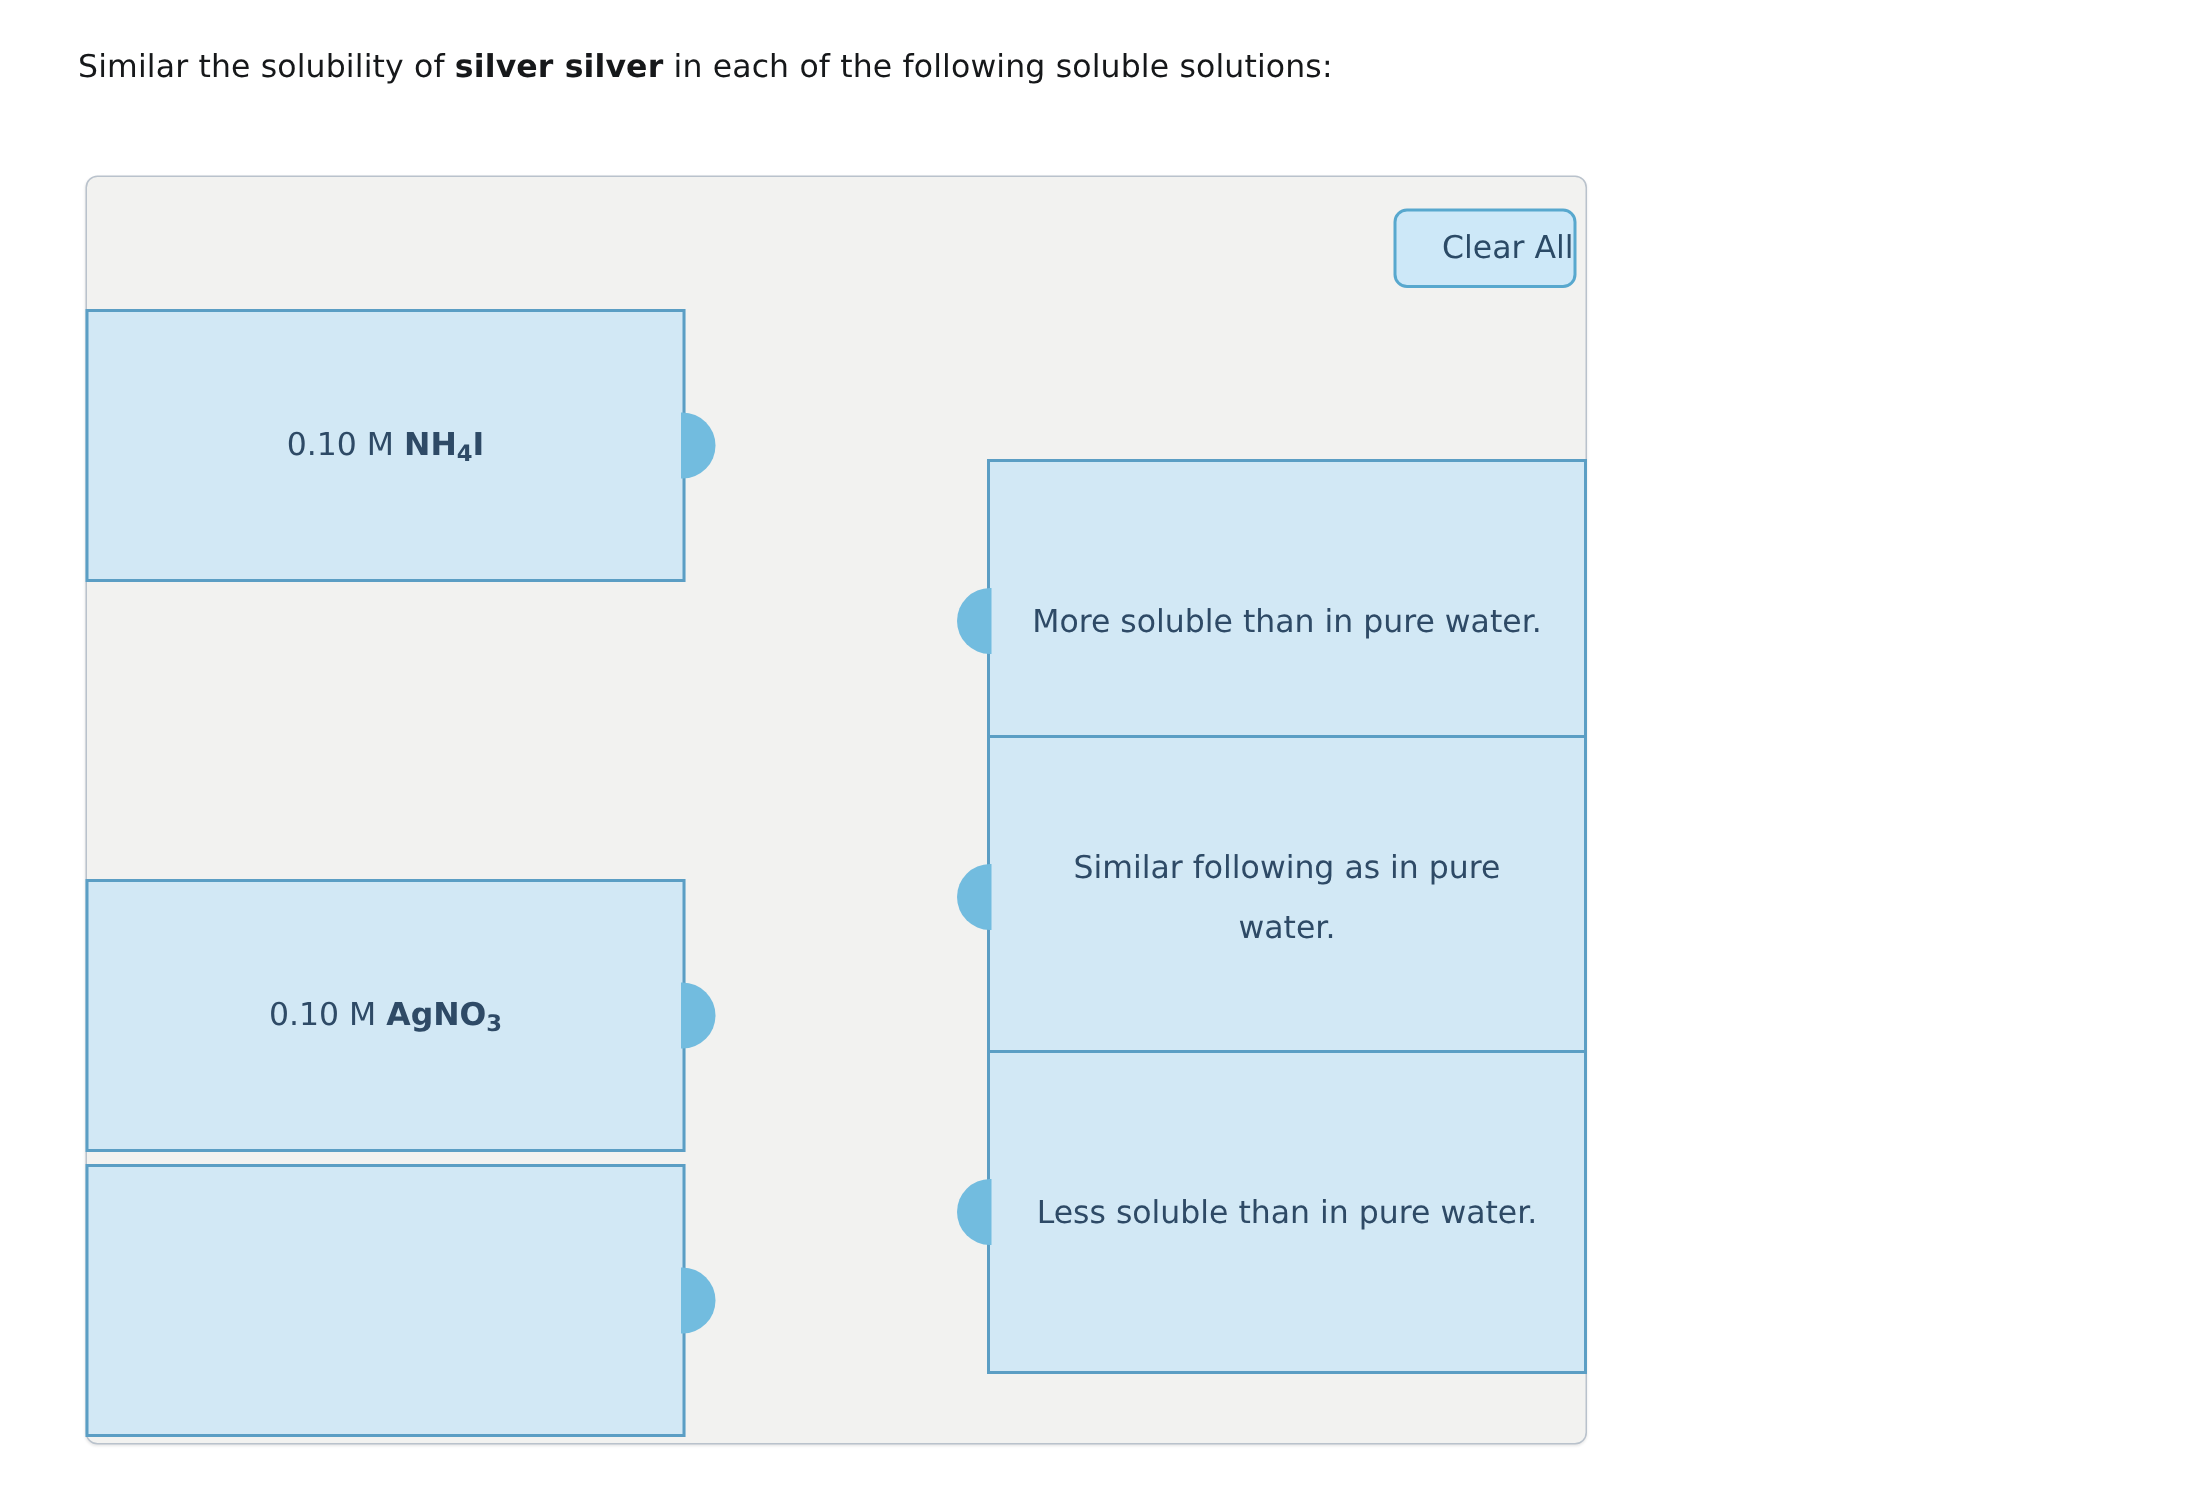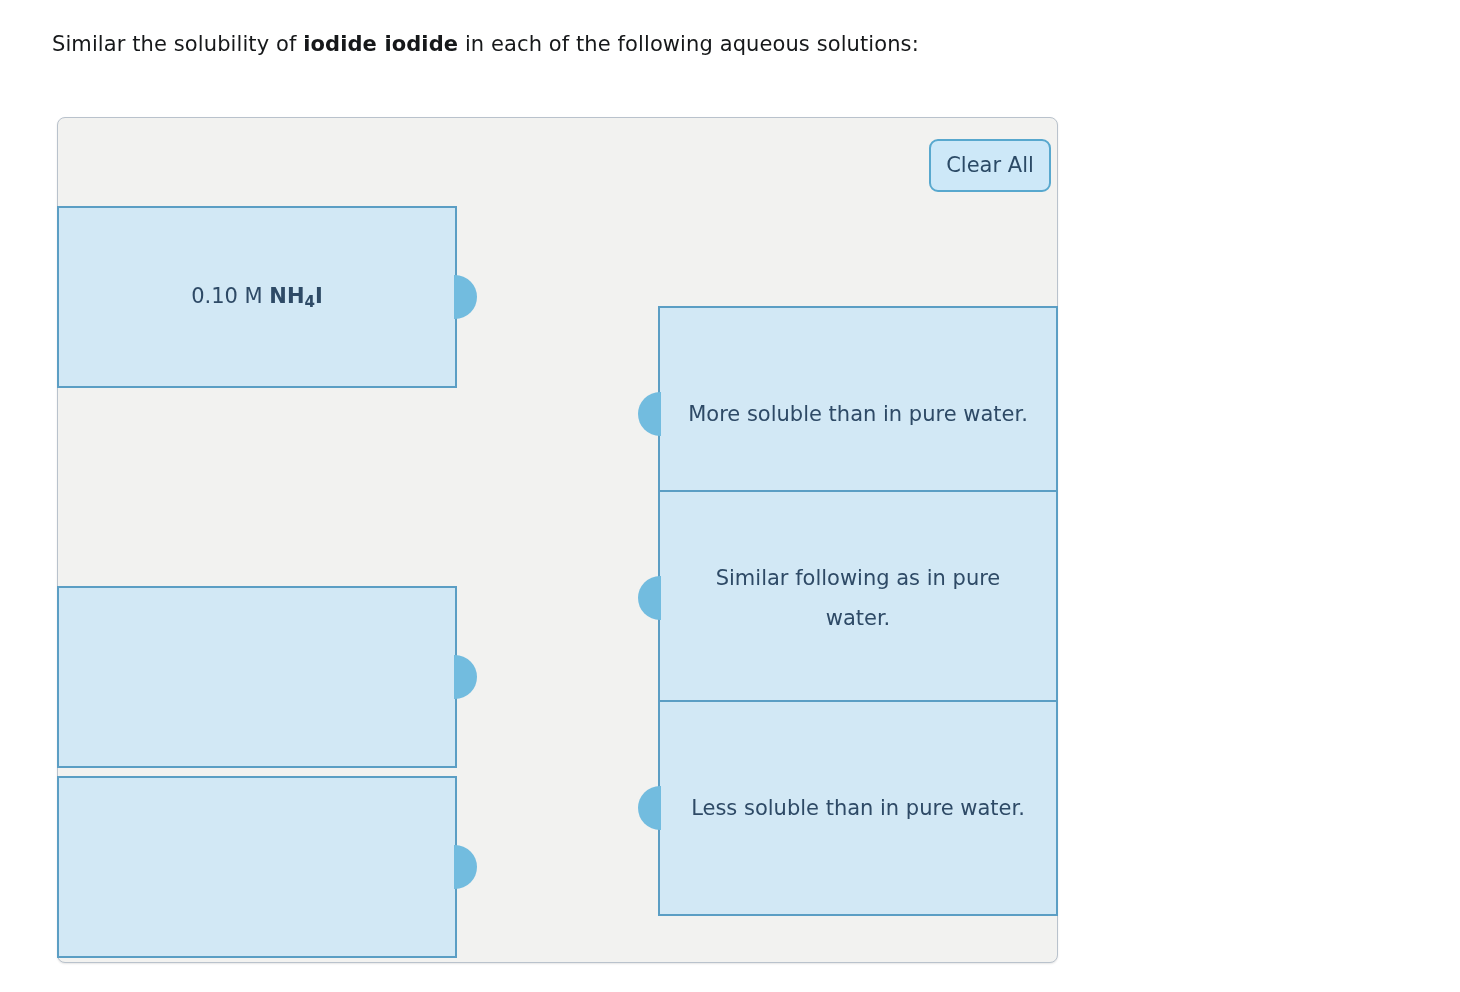--- a/index.html
+++ b/index.html
@@ -52,21 +52,21 @@
     height: 53px;
     background: #cde8f8;
     border: 2px solid #58a8ce;
     border-radius: 9px;
     color: #2b4a66;
     font-size: 21px;
     font-family: "DejaVu Sans", "Liberation Sans", sans-serif;
     cursor: pointer;
     padding: 0;
     line-height: 49px;
-    text-align: center;
+    text-align: right;
     box-sizing: border-box;
   }
 
   
   .tile {
     position: absolute;
     background: #d2e8f5;
     border: 2px solid #5b9ec4;
     box-sizing: border-box;
     color: #2e4a66;
@@ -132,33 +132,34 @@
   sub {
     font-size: 0.72em;
     vertical-align: baseline;
     position: relative;
     bottom: -0.28em;
   }
 </style>
 </head>
 <body>
 
-<div class="prompt"><span>Similar the solubility of </span><b>iodide iodide</b><span> in each of the following aqueous solutions:</span></div>
+<div class="prompt"><span>Similar the solubility of </span><b>silver silver</b><span> in each of the following soluble solutions:</span></div>
 
 <div class="match-panel">
 
   <button class="clear-all">Clear All</button>
 
   <div class="tile source-tile src-0">
     <div class="tile-text"><span>0.10 M </span><span class="formula"><span>NH</span><sub>4</sub><span>I</span></span></div>
     <span class="knob knob-right"></span>
   </div>
 
 
   <div class="tile source-tile src-2">
+    <div class="tile-text"><span>0.10 M </span><span class="formula"><span>AgNO</span><sub>3</sub></span></div>
     <span class="knob knob-right"></span>
   </div>
 
   <div class="tile source-tile src-3">
     <span class="knob knob-right"></span>
   </div>
 
   <div class="tile target-tile tgt-0">
     <span class="knob knob-left"></span>
     <div class="tile-text">More soluble than in pure water.</div>

